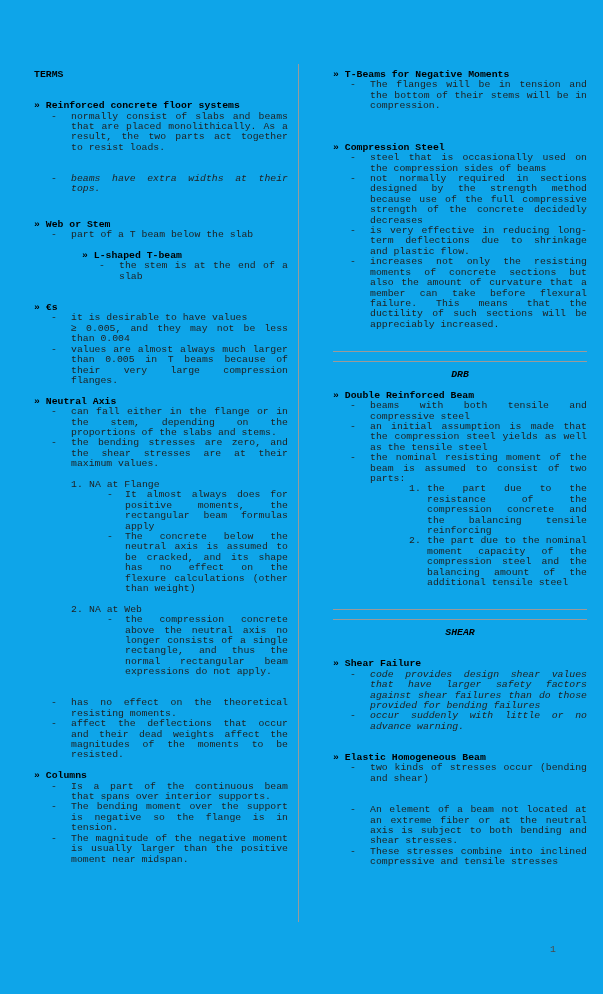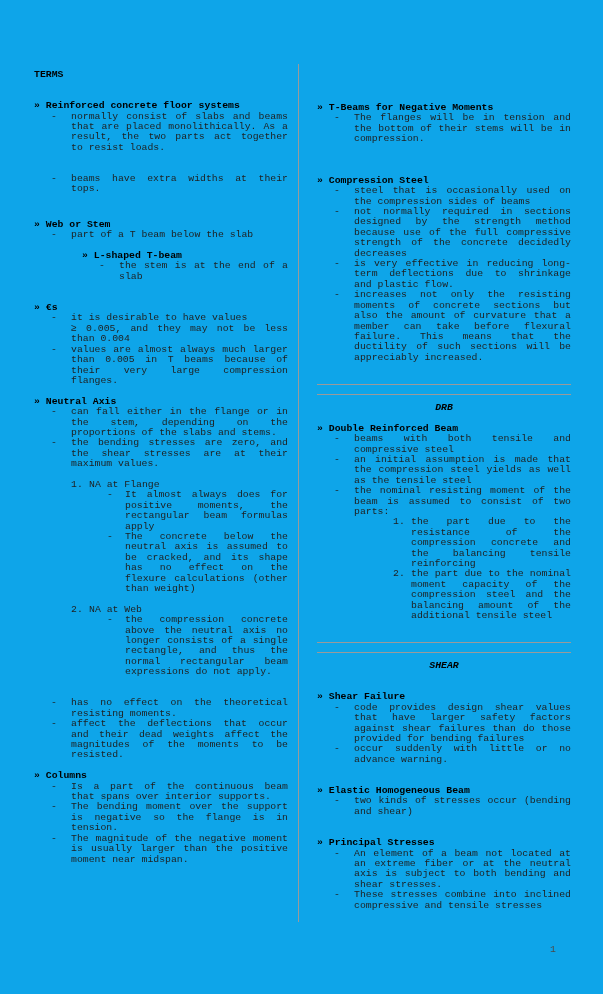--- a/index.html
+++ b/index.html
@@ -9,41 +9,41 @@
     font-family:"Liberation Mono","DejaVu Sans Mono",monospace;
     color:#1f1f1f;
     font-size:9.8px;
     line-height:10.4px;
     -webkit-font-smoothing:antialiased;
   }
   .page { position:relative; width:603px; height:994px; background:#0ea5e9; overflow:hidden; }
   .vline { position:absolute; left:298px; top:64px; width:1px; height:858px; background:#9a9a9a; }
   .col { position:absolute; top:70px; width:254px; }
   .col-left  { left:34px; }
-  .col-right { left:317px;margin-top:33px; }
+  .col-right { left:333px; }
 
   .doc-title { font-weight:bold; color:#000; }
 
   .section { margin-top:20.8px; }
   .heading { font-weight:bold; color:#000; text-align:justify; }
   .heading .hmark { display:inline; }
 
   .item { display:flex; }
   .item .mk { flex:none; }
   .item.d0.dash { margin-left:17px; }
   .item.d0.dash .mk { width:20px; }
   .item.d0.num  { margin-left:37px; }
   .item.d0.num .mk { width:18px; }
   .item.d1.dash { margin-left:73px; }
   .item.d1.dash .mk { width:18px; }
   .item.d1.num  { margin-left:76px; }
   .item.d1.num .mk { width:18px; }
   .item.gap { margin-top:10.4px; }
   .itext { flex:1; text-align:justify; text-justify:inter-word; }
-  .itext.it { }
+  .itext.it { font-style:italic; }
 
   .divider { margin-top:20.8px; }
   .divider .dline { height:1px; background:#9a9a9a; }
   .divider .dline + .dline { margin-top:9px; }
   .divider .dlabel {
     margin-top:8px; text-align:center;
     font-weight:bold; font-style:italic; color:#000;
   }
 
   .page-number { position:absolute; left:550px; top:945px; font-size:9.8px; color:#4a4a4a; }
@@ -284,21 +284,20 @@
       <div class="section" style="margin-top: 20.8px;">
         <div class="heading"><span class="hmark">» </span><span>Elastic Homogeneous Beam</span></div>
         <div class="item-group">
           <div class="item d0 dash">
             <span class="mk">-</span>
             <div class="itext">two kinds of stresses occur (bending and shear)</div>
           </div>
         </div>
       </div>
       <div class="section" style="margin-top: 20.8px;">
-        <div class="heading"><span class="hmark">» </span><span>Principal Stresses</span></div>
         <div class="item-group">
           <div class="item d0 dash">
             <span class="mk">-</span>
             <div class="itext">An element of a beam not located at an extreme fiber or at the neutral axis is subject to both bending and shear stresses.</div>
           </div>
         </div>
         <div class="item-group">
           <div class="item d0 dash">
             <span class="mk">-</span>
             <div class="itext">These stresses combine into inclined compressive and tensile stresses</div>

